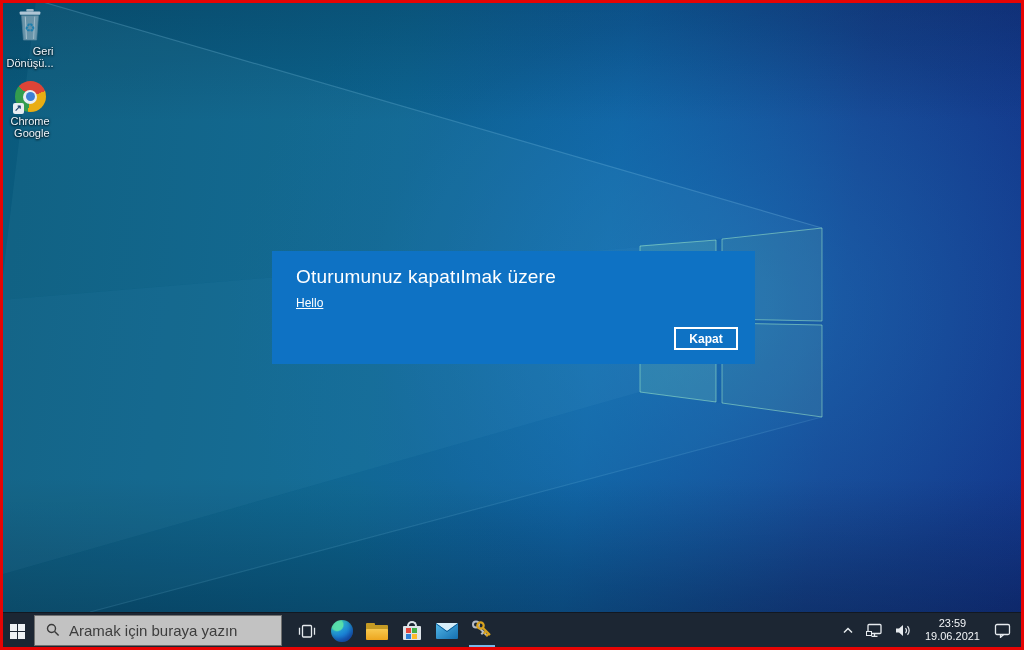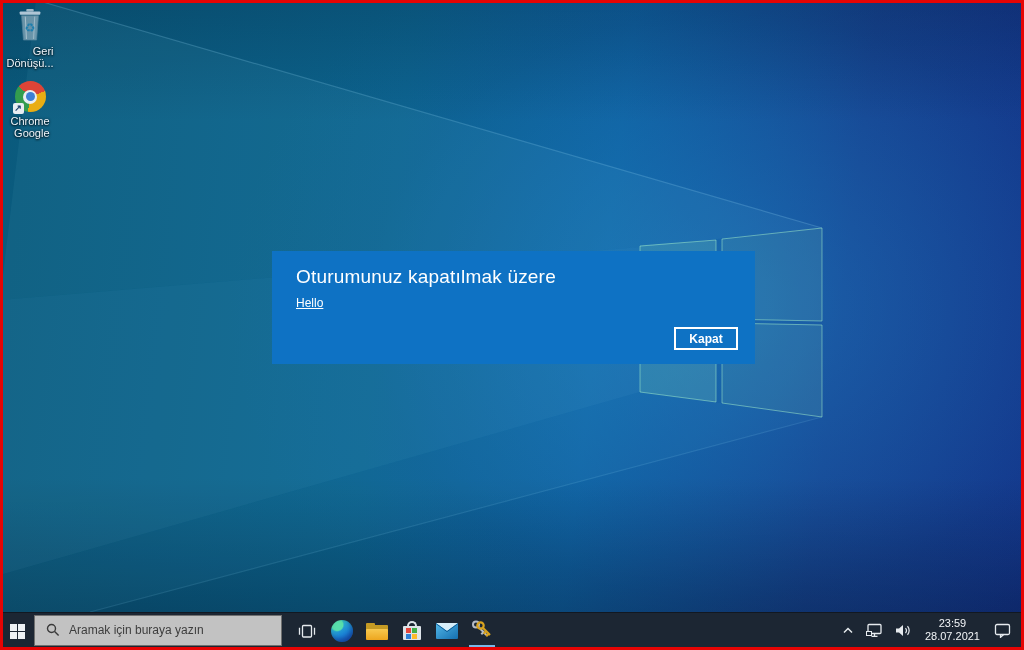--- a/index.html
+++ b/index.html
@@ -66,21 +66,21 @@
   .winlogo { width:15px; height:15px; display:grid; grid-template-columns:7px 7px; grid-template-rows:7px 7px; gap:1px; }
   .winlogo span { background:#eef2f5; }
 
   .search-box {
     width:248px; height:31px; background:#c2c2c2; border:1px solid #6f6f6f;
     display:flex; align-items:center; margin:0 1px 2px 0;
   }
   .search-box svg { margin:0 9px 0 11px; flex:none; }
   .search-box input {
     flex:1; min-width:0; background:transparent; border:none; outline:none;
-    font-family:inherit; font-size:12px; color:#1d4ed8;
+    font-family:inherit; font-size:15px; color:#1d4ed8;
   }
   .search-box input::placeholder { color:#3d3d3d; opacity:1; }
 
   .app-btn { width:35px; }
   .edge-ball {
     width:22px; height:22px; border-radius:50%;
     background:
       radial-gradient(circle at 28% 22%, rgba(90,225,170,.95) 0 24%, rgba(0,0,0,0) 30%),
       linear-gradient(150deg, #3fd0a0 8%, #28a7cf 34%, #1b84d8 62%, #1a55c4 95%);
     box-shadow:inset -2px -3px 5px rgba(10,35,110,.5);
@@ -260,21 +260,21 @@
         </svg>
       </div>
       <div class="tray-btn">
         <svg width="16" height="13" viewBox="0 0 16 13">
           <path d="M1,4.5 h3 l4,-3.5 v11 l-4,-3.5 h-3 z" fill="#e6eaee"></path>
           <path d="M10.5,4 a4,4 0 0 1 0,5 M12.5,2.2 a7,7 0 0 1 0,8.6" stroke="#e6eaee" stroke-width="1.2" fill="none"></path>
         </svg>
       </div>
       <div class="clock">
         <div>23:59</div>
-        <div>28.07.2021</div>
+        <div>19.06.2021</div>
       </div>
       <div class="tray-btn">
         <svg width="17" height="15" viewBox="0 0 17 15">
           <rect x="1.5" y="1.5" width="14" height="10" rx="1.5" fill="none" stroke="#e6eaee" stroke-width="1.3"></rect>
           <path d="M6.5,11.5 v2.8 l3.2,-2.8" fill="none" stroke="#e6eaee" stroke-width="1.3"></path>
         </svg>
       </div>
     </div>
   </div>
 

